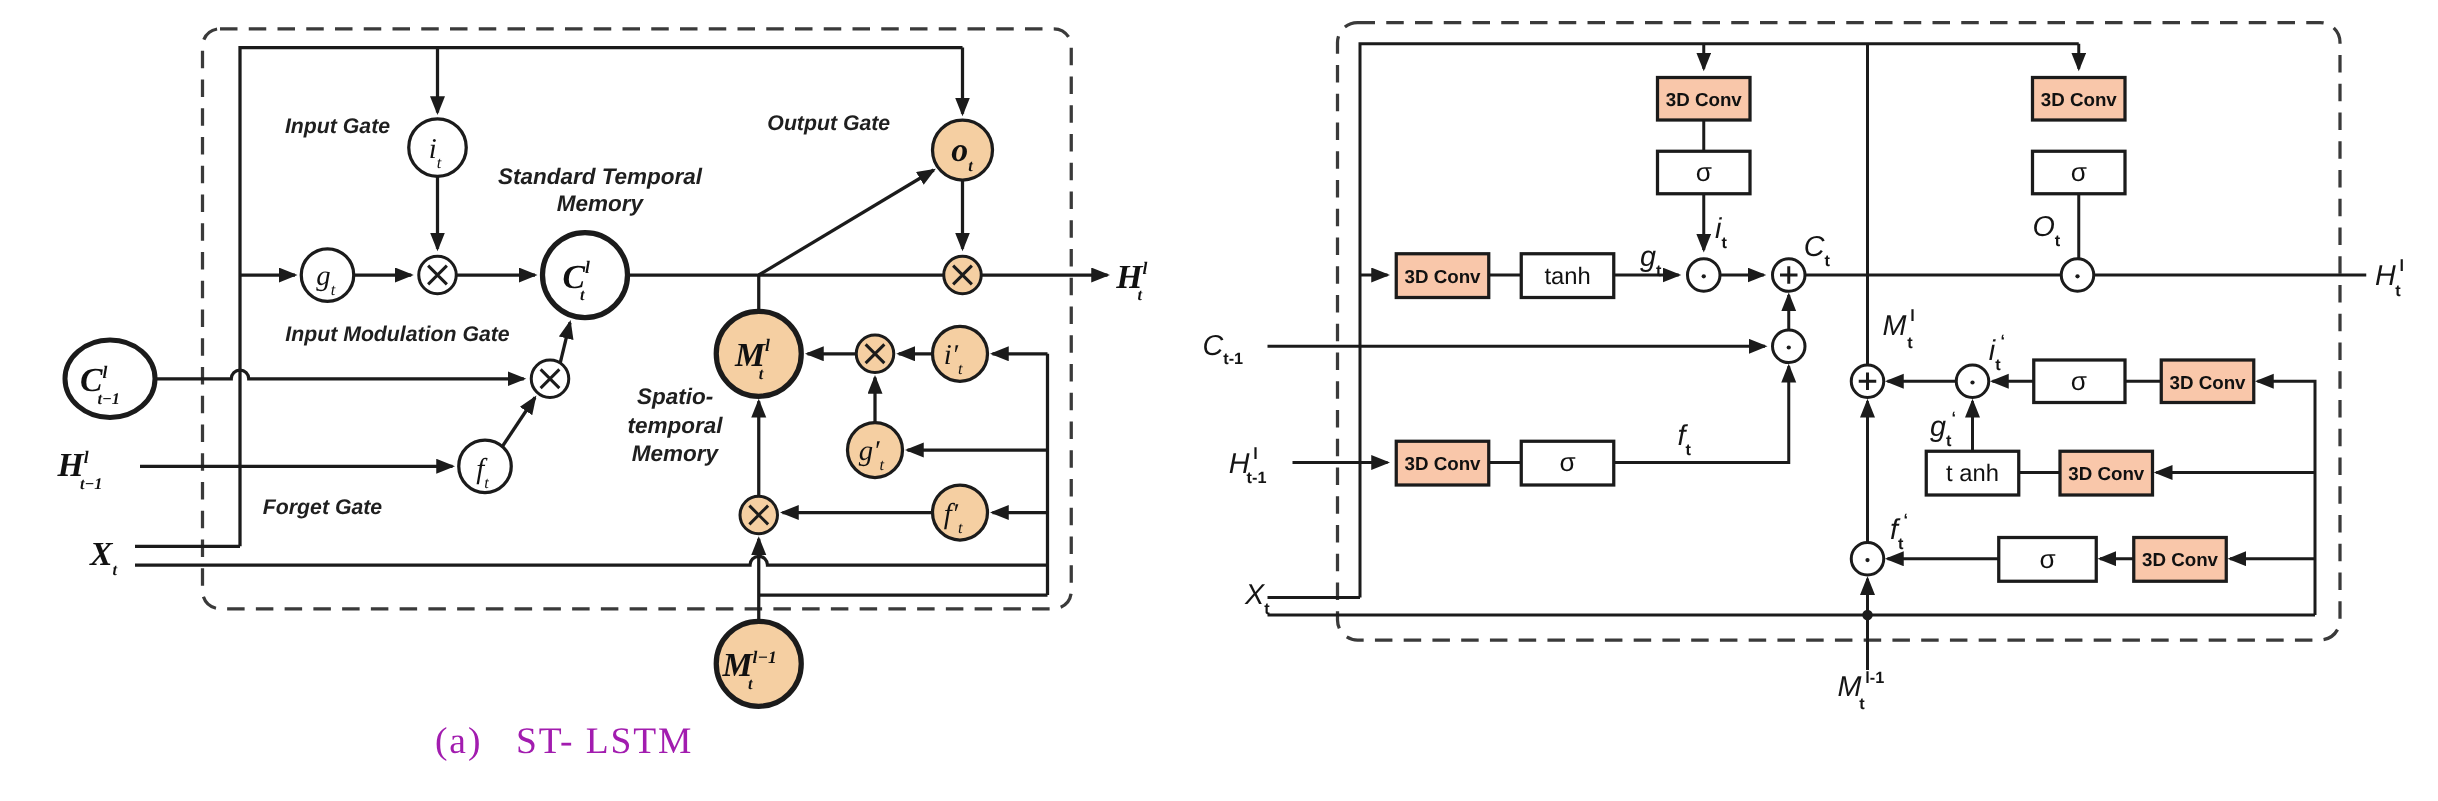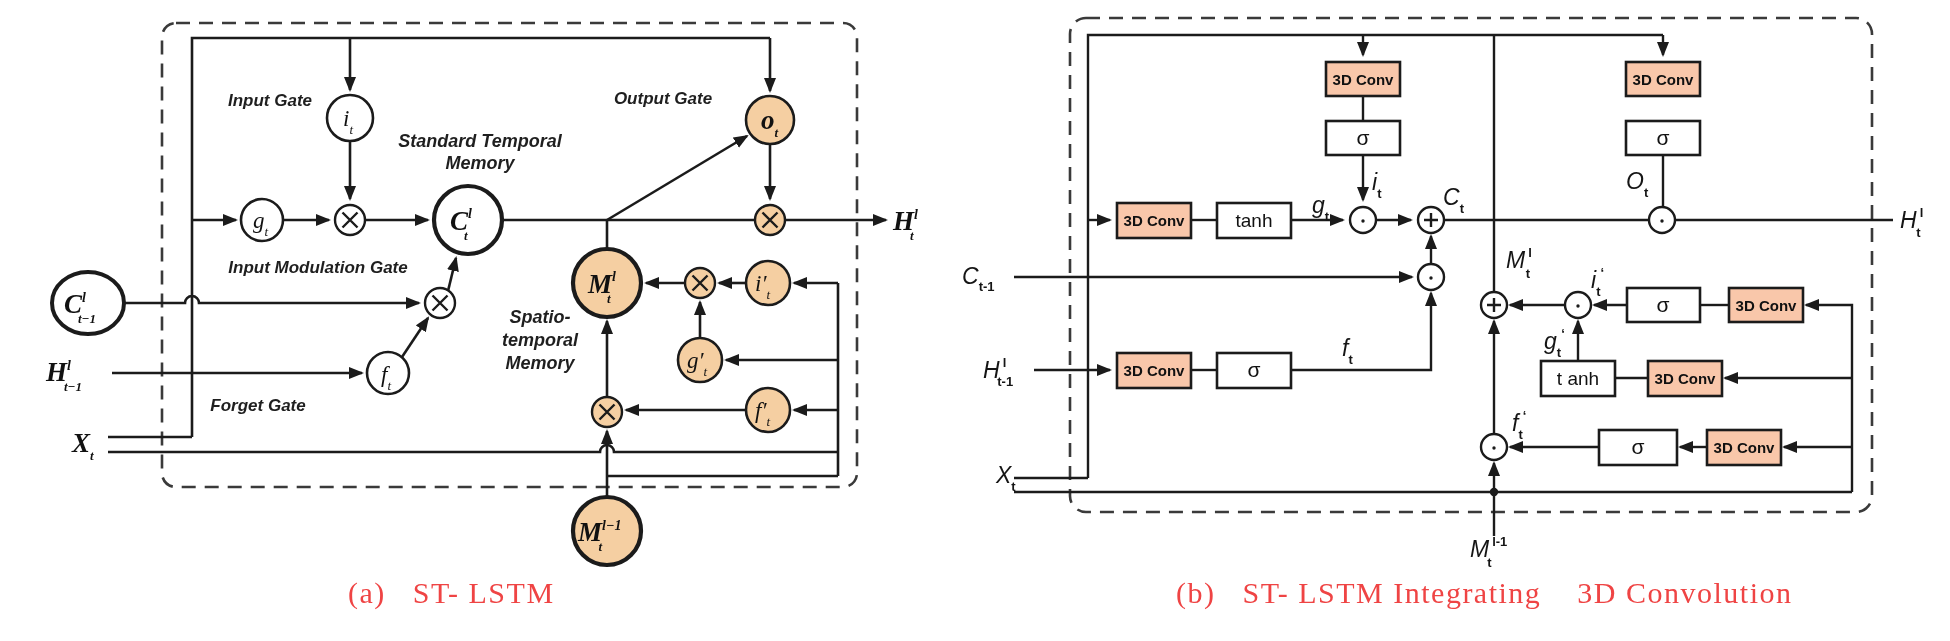--- a/index.html
+++ b/index.html
@@ -15,21 +15,21 @@
                  font-size:27px; fill:#111; }
   .subA        { font-size:13px; }
   .supA        { font-size:14px; }
   .nodeB       { font-family:"Liberation Sans", sans-serif; font-style:italic; font-size:23px; fill:#151515; }
   .subB        { font-family:"Liberation Sans", sans-serif; font-style:normal; font-weight:bold;
                  font-size:13px; }
   .boxB        { font-family:"Liberation Sans", sans-serif; font-weight:bold; font-size:15px; fill:#111; }
   .sigmaB      { font-family:"Liberation Sans", sans-serif; font-size:21px; fill:#111; }
   .tanhB       { font-family:"Liberation Sans", sans-serif; font-size:19px; fill:#111; }
   .caption { position:absolute; font-family:"Liberation Serif", serif; font-size:30px;
-             color:#ef4444; white-space:pre; letter-spacing:1.5px; }
+             color:#a21caf; white-space:pre; letter-spacing:1.5px; }
 </style>
 </head>
 <body>
 
 <div id="stage">
 
 <svg width="1950" height="641" viewBox="0 0 1950 641">
   <defs>
     <marker id="ah" markerUnits="userSpaceOnUse" markerWidth="16" markerHeight="14" refX="13" refY="6" orient="auto">
       <path d="M0,0 L15,6 L0,12 Z" fill="#1b1b1b"></path>
@@ -247,15 +247,14 @@
     <text class="nodeB" x="1512" y="431"><tspan>f</tspan><tspan class="subB" dy="8">t</tspan><tspan class="subB" dy="-19" font-size="16">‘</tspan></text>
     <text class="nodeB" x="962" y="284"><tspan>C</tspan><tspan class="subB" dy="7">t-1</tspan></text>
     <text class="nodeB" x="983" y="378"><tspan>H</tspan><tspan class="subB" dy="-11" dx="3">l</tspan><tspan class="subB" dx="-9" dy="19">t-1</tspan></text>
     <text class="nodeB" x="996" y="483"><tspan>X</tspan><tspan class="subB" dy="8">t</tspan></text>
     <text class="nodeB" x="1900" y="228"><tspan>H</tspan><tspan class="subB" dy="-11" dx="3">l</tspan><tspan class="subB" dx="-7" dy="20">t</tspan></text>
     <text class="nodeB" x="1470" y="557"><tspan>M</tspan><tspan class="subB" dy="-11" dx="3">l-1</tspan><tspan class="subB" dx="-20" dy="21">t</tspan></text>
   </g>
 </svg>
 
 <div class="caption" style="left:348px; top:576px;">(a)   ST- LSTM</div>
-<div class="caption" style="left:1176px; top:576px;">(b)   ST- LSTM Integrating    3D Convolution</div>
 
 </div>
 
 </body></html>

